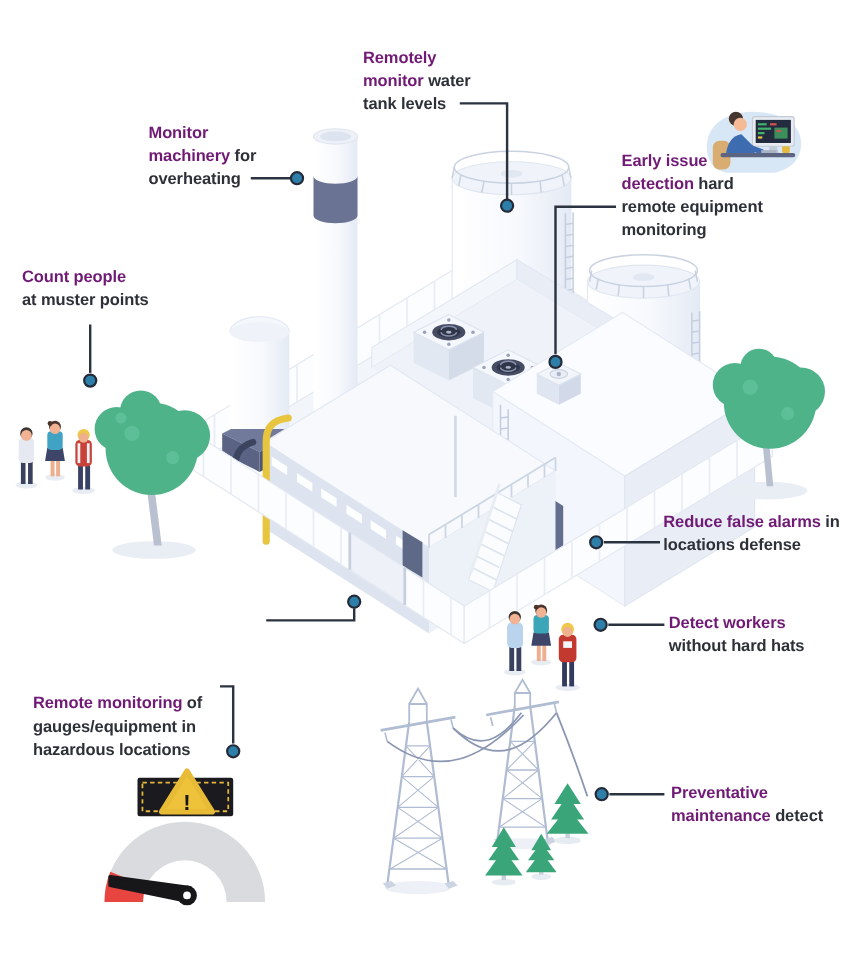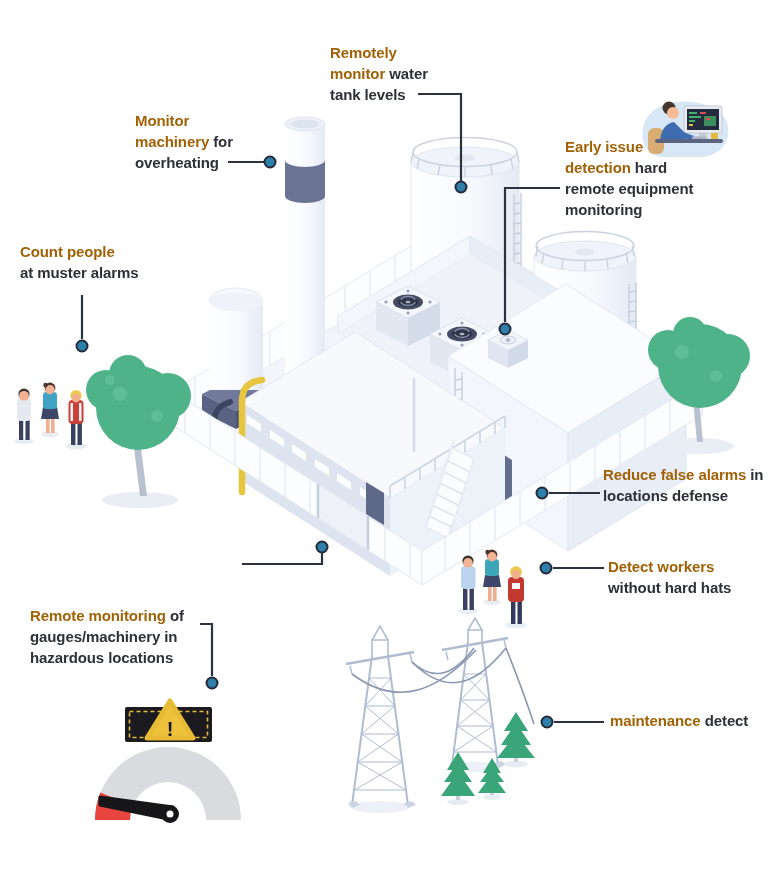--- a/index.html
+++ b/index.html
@@ -2,21 +2,21 @@
 <html><head>
 <meta charset="utf-8">
 <style>
   html,body{margin:0;padding:0;background:#ffffff;}
   .stage{position:relative;width:768px;height:875px;background:#ffffff;overflow:hidden;
          font-family:"Liberation Sans",sans-serif;}
   .stage svg.scene{position:absolute;left:0;top:0;}
   .callout{position:absolute;z-index:2;font-weight:bold;font-size:15px;line-height:21px;
            color:#2e3038;letter-spacing:-0.1px;}
   .callout .cl{white-space:nowrap;}
-  .callout .a{color:#a16207;}
+  .callout .a{color:#701a75;}
   svg text{font-family:"Liberation Sans",sans-serif;font-weight:bold;}
 </style>
 </head>
 <body>
 
 <div class="stage">
 
 <svg class="scene" width="768" height="875" viewBox="0 0 768 875">
   <defs>
     <linearGradient id="cylGrad" x1="0" y1="0" x2="1" y2="0">
@@ -370,37 +370,38 @@
 
 <div class="callout" style="left:565px;top:136px">
   <div class="cl"><span class="a">Early issue</span></div>
   <div class="cl"><span class="a">detection</span><span> hard</span></div>
   <div class="cl"><span>remote equipment</span></div>
   <div class="cl"><span>monitoring</span></div>
 </div>
 
 <div class="callout" style="left:20px;top:241px">
   <div class="cl"><span class="a">Count people</span></div>
-  <div class="cl"><span>at muster alarms</span></div>
+  <div class="cl"><span>at muster points</span></div>
 </div>
 
 <div class="callout" style="left:603px;top:464px">
   <div class="cl"><span class="a">Reduce false alarms</span><span> in</span></div>
   <div class="cl"><span>locations defense</span></div>
 </div>
 
 
 <div class="callout" style="left:608px;top:556px">
   <div class="cl"><span class="a">Detect workers</span></div>
   <div class="cl"><span>without hard hats</span></div>
 </div>
 
-<div class="callout" style="left:30px;top:605px">
+<div class="callout" style="left:30px;top:629px">
   <div class="cl"><span class="a">Remote monitoring</span><span> of</span></div>
-  <div class="cl"><span>gauges/machinery in</span></div>
+  <div class="cl"><span>gauges/equipment in</span></div>
   <div class="cl"><span>hazardous locations</span></div>
 </div>
 
 <div class="callout" style="left:610px;top:710px">
+  <div class="cl"><span class="a">Preventative</span></div>
   <div class="cl"><span class="a">maintenance</span><span> detect</span></div>
 </div>
 
 </div>
 
 </body></html>

